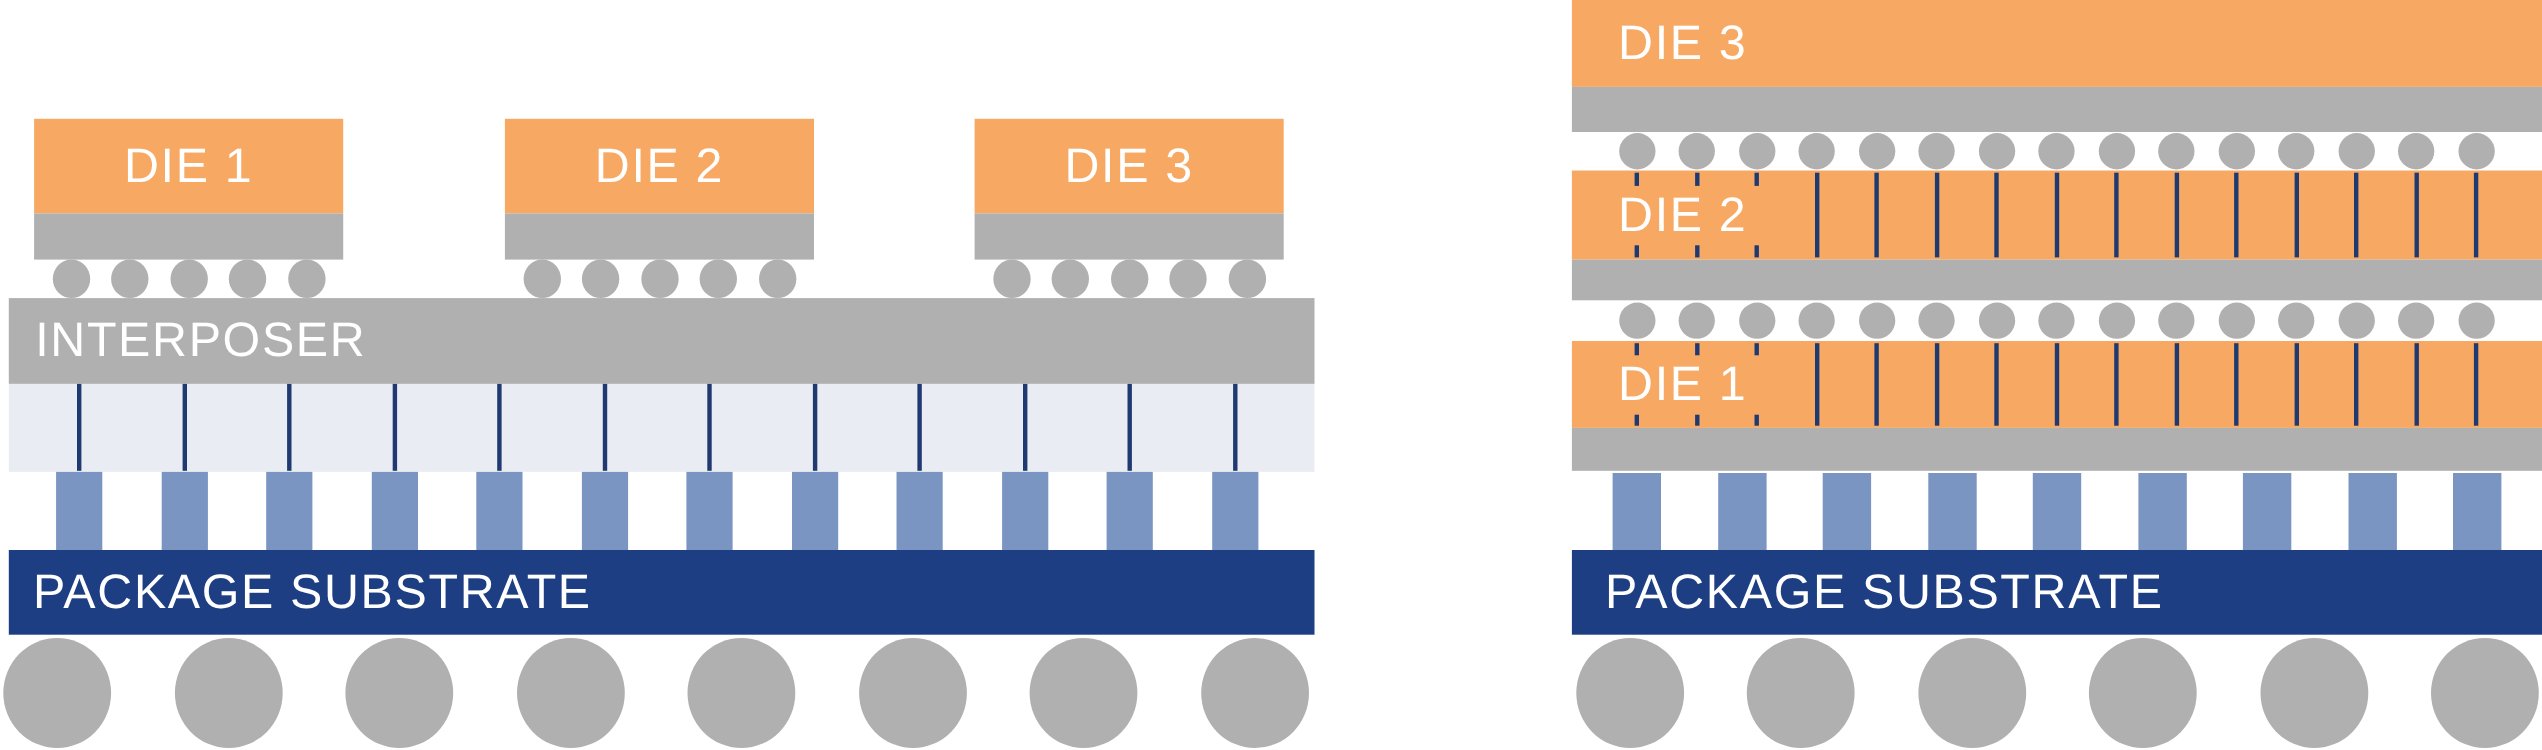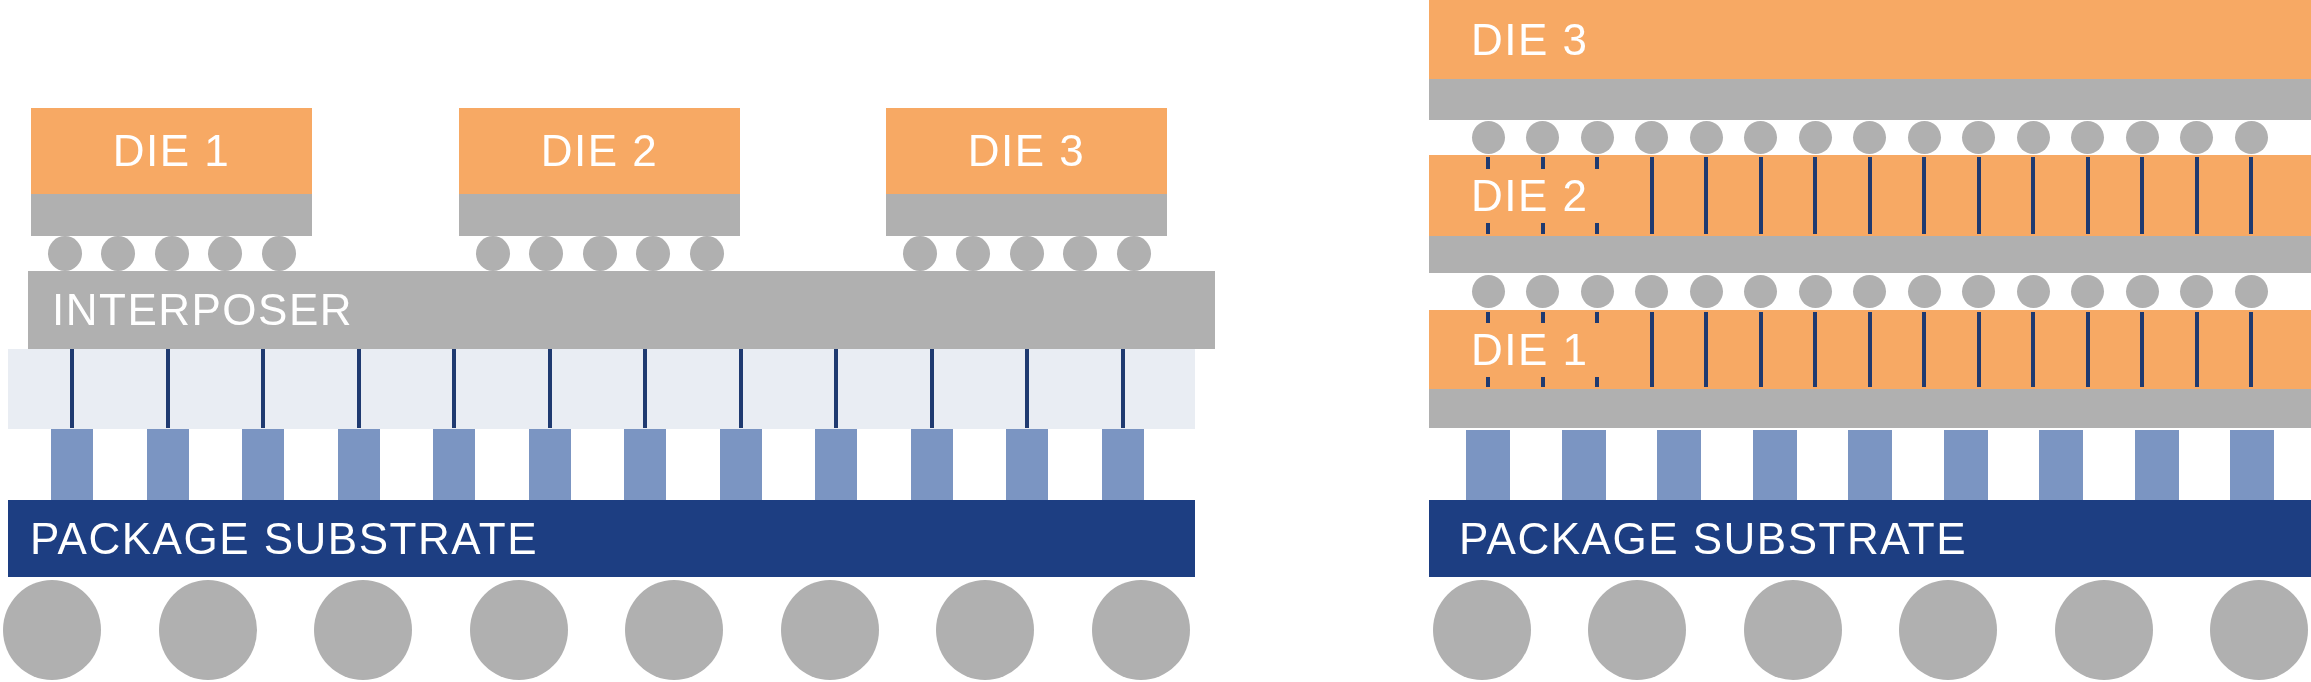--- a/index.html
+++ b/index.html
@@ -6,21 +6,21 @@
   .canvas{
     position:relative;width:2311px;height:682px;background:#ffffff;overflow:hidden;
     font-family:"Liberation Sans",sans-serif;
   }
   .abs{position:absolute;}
   .layer-label{
     color:#ffffff;font-size:44px;letter-spacing:1.5px;font-weight:400;
     white-space:nowrap;line-height:1;
   }
   .bar{position:absolute;display:flex;align-items:center;}
-  .bar.left-pad-24{padding-left:24px;box-sizing:border-box;margin-left:20px;}
+  .bar.left-pad-24{padding-left:24px;box-sizing:border-box;}
   .bar.left-pad-22{padding-left:22px;box-sizing:border-box;}
   .bar.left-pad-30{padding-left:30px;box-sizing:border-box;}
   .die-box{position:absolute;display:flex;align-items:center;justify-content:center;}
   .masked-label{position:relative;z-index:2;padding:5px 12px;}
   .tsv-line{position:absolute;z-index:1;}
   .ellipse{position:absolute;border-radius:50%;}
 </style>
 </head>
 <body>
 

